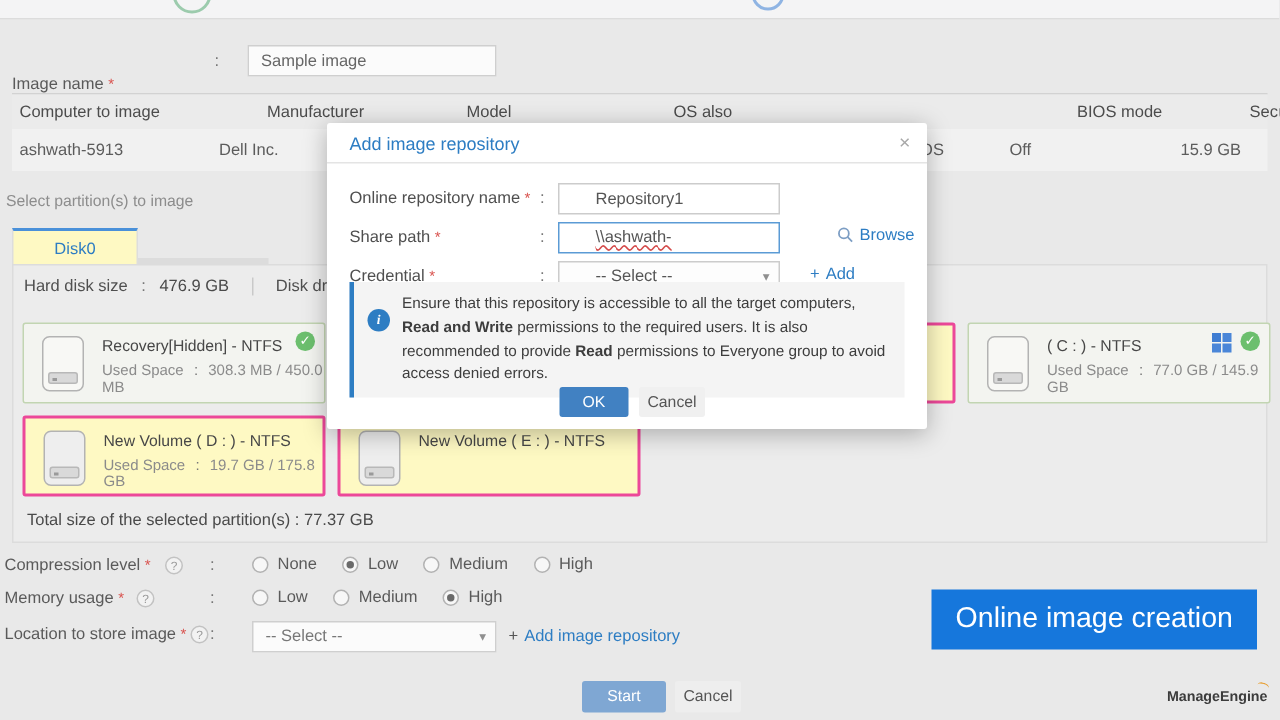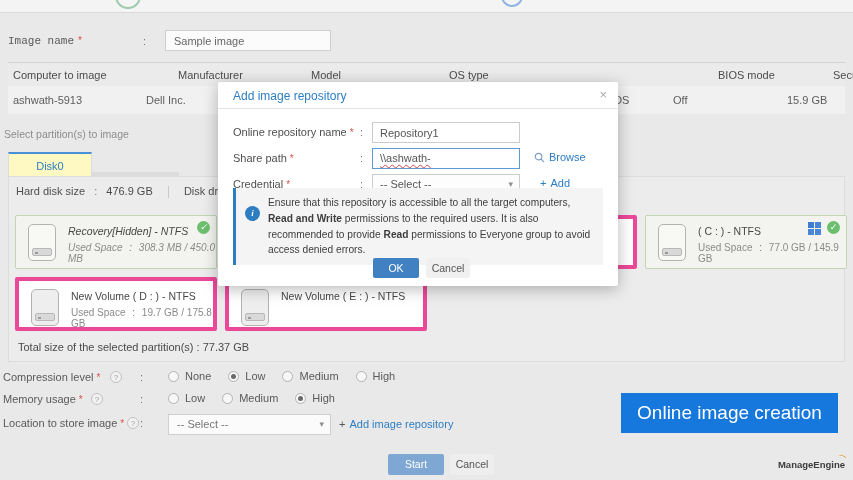--- a/index.html
+++ b/index.html
@@ -15,21 +15,21 @@
 
   .lbl { font-size:11px; color:#5a5a5a; }
   .req::after { content:"*"; color:#d9534f; font-size:10px; margin-left:3px; }
   .colon::after { content:":"; color:#777; }
   .help { display:inline-block; width:12px; height:12px; border:1px solid #c2c2c2; border-radius:50%;
           background:#f2f2f2; color:#9a9a9a; font-size:8px; line-height:11px; text-align:center;
           vertical-align:middle; margin-left:5px; }
   .help::after { content:"?"; }
 
   
-  #imagename-label { left:8px; top:35px;font-family:Liberation Mono, monospace; }
+  #imagename-label { left:8px; top:50px; }
   #imagename-colon { left:143px; top:35px; font-size:11px; }
   #imagename-input { left:165px; top:30px; width:166px; height:21px; border:1px solid #cfcfcf;
                      background:#fbfbfb; font-size:11px; color:#666; padding:0 8px;
                      font-family:"Liberation Sans",sans-serif; }
 
   
   #computers-table { left:8px; top:62px; width:837px; border-top:1px solid #d2d2d2; }
   .trow { display:grid; grid-template-columns:133px 101px 106px 237px 83px 114px 1fr; align-items:center; }
   .thead { height:23px; background:#ebebeb;gap:32px; }
   .thead > div { font-size:11px; color:#4c4c4c; padding-left:5px; }
@@ -43,21 +43,21 @@
   #tab-disk0 { left:8px; width:84px; background:#fef9c3; border-top:2px solid #4a90d9;
                border-left:1px solid #ddd; border-right:1px solid #ddd; color:#2d7dc3; }
   #tab-disk1 { left:92px; width:87px; background:#dcdcdc; color:#5a5a5a;margin-top:20px; }
 
   #disk-panel { left:8px; top:176px; width:837px; height:186px; background:#ececec;
                 border:1px solid #dcdcdc; }
   #diskbar { position:absolute; left:7px; top:8px; font-size:11px; color:#4f4f4f; }
   #diskbar .v { color:#4a4a4a; }
   #diskbar .sep { display:inline-block; width:1px; height:12px; background:#c9c9c9; margin:0 12px; vertical-align:middle; }
 
-  .card { position:absolute; width:202px; height:54px; background:#ffffff; border:4px solid #ec4899; border-radius:2px; }
+  .card { position:absolute; width:202px; height:54px; background:#fef9c3; border:2px solid #ec4899; border-radius:2px; }
   .card.sel { background:#f3f4f0; border:1px solid #c2d5b2; }
   .drive { position:absolute; left:12px; top:8px; width:28px; height:37px; border:1px solid #b3b3b3;
            border-radius:5px; background:#eeeeee; }
   .card.sel .drive { background:#f8f8f5; }
   .drive::after { content:""; position:absolute; left:3px; right:3px; bottom:4px; height:6px;
                   border:1px solid #b8b8b8; border-radius:2px; background:#d9d9d9; }
   .drive::before { content:""; position:absolute; left:6px; bottom:6px; width:3px; height:2px;
                    background:#9a9a9a; z-index:1; }
   .pname { position:absolute; left:52px; top:9px; font-size:10.5px; color:#474747; }
   .pused { position:absolute; left:52px; top:26px; font-size:10px; color:#8b8b8b; }
@@ -103,26 +103,26 @@
   
   #modal { left:218px; top:82px; width:400px; height:204px; background:#fff; border-radius:2px;
            box-shadow:0 3px 16px rgba(0,0,0,0.28); z-index:10; }
   #modal-header { position:absolute; left:0; top:0; right:0; height:27px; border-bottom:1px solid #e4e4e4; }
   #modal-title { position:absolute; left:15px; top:7px; font-size:12px; color:#2d7dc3; }
   #modal-close { position:absolute; right:11px; top:5px; font-size:13px; color:#a8a8a8; cursor:pointer; }
   .mrow { position:absolute; left:0; width:100%; height:22px; }
   .mrow .mlabel { position:absolute; left:15px; top:4px; font-size:11px; color:#4f4f4f; }
   .mrow .mcolon { position:absolute; left:142px; top:4px; font-size:11px; }
   .minput { position:absolute; left:154px; top:0; width:148px; height:21px; border:1px solid #cccccc;
-            background:#fff; font-size:11px; color:#555; padding:0 7px; line-height:19px;
+            background:#fff; font-size:11px; color:#555; padding:0 24px; line-height:19px;
             font-family:"Liberation Sans",sans-serif; }
   #sharepath-input { border:1px solid #5b9bd5; }
   .wavy { text-decoration:underline; text-decoration-style:wavy; text-decoration-color:#d44a4a;
           text-decoration-thickness:1px; text-underline-offset:2px; }
-  #browse-link { position:absolute; left:316px; top:3px; font-size:11px; color:#2d7dc3; cursor:pointer; }
+  #browse-link { position:absolute; left:340px; top:3px; font-size:11px; color:#2d7dc3; cursor:pointer; }
   #browse-link svg { vertical-align:-2px; margin-right:4px; }
   #addcred-link { position:absolute; left:322px; top:3px; font-size:11px; color:#2d7dc3; cursor:pointer; }
   #addcred-link .plus { margin-right:4px; }
   #infobox { position:absolute; left:15px; top:106px; width:370px; background:#f4f4f4;
              border-left:3px solid #2d7dc3; padding:7px 10px 7px 32px; font-size:10.2px;
              line-height:1.55; color:#3d3d3d; }
   #info-icon { position:absolute; left:9px; top:18px; width:15px; height:15px; border-radius:50%;
                background:#2d7dc3; color:#fff; font-size:9px; font-weight:bold; font-style:italic;
                text-align:center; line-height:15px; font-family:"Liberation Serif",serif; }
   #modal-ok { position:absolute; left:155px; top:176px; width:46px; height:20px; background:#4181c2;
@@ -141,21 +141,21 @@
 
 <span id="imagename-label" class="abs lbl req">Image name</span>
 <span id="imagename-colon" class="abs colon"></span>
 <input id="imagename-input" class="abs" type="text" value="Sample image" style="">
 
 <div id="computers-table" class="abs">
   <div class="trow thead">
     <div>Computer to image</div>
     <div>Manufacturer</div>
     <div>Model</div>
-    <div>OS type</div>
+    <div>OS also</div>
     <div>BIOS mode</div>
     <div>Secure Boot mode</div>
     <div>RAM Size</div>
   </div>
   <div class="trow tdata">
     <div>ashwath-5913</div>
     <div>Dell Inc.</div>
     <div></div>
     <div></div>
     <div class="pad-bios">BIOS</div>
@@ -171,21 +171,21 @@
 <div id="disk-panel" class="abs">
   <div id="diskbar">
     <span>Hard disk size</span>
     <span class="colon" style="margin:0 6px;"></span>
     <span class="v">476.9 GB</span>
     <span class="sep"></span>
     <span>Disk driver type</span>
     <span class="colon" style="margin:0 6px;"></span>
   </div>
 
-  <div class="card sel" style="left:6px; top:38px;font-style:italic;">
+  <div class="card sel" style="left:6px; top:38px;">
     <div class="drive"></div>
     <div class="pname">Recovery[Hidden] - NTFS</div>
     <div class="pused">
       <span>Used Space</span>
       <span class="colon" style="margin:0 4px;"></span>
       <span>308.3 MB / 450.0 MB</span>
     </div>
     <div class="check">✓</div>
   </div>
   <div class="card" style="left:216px; top:38px;"></div>

